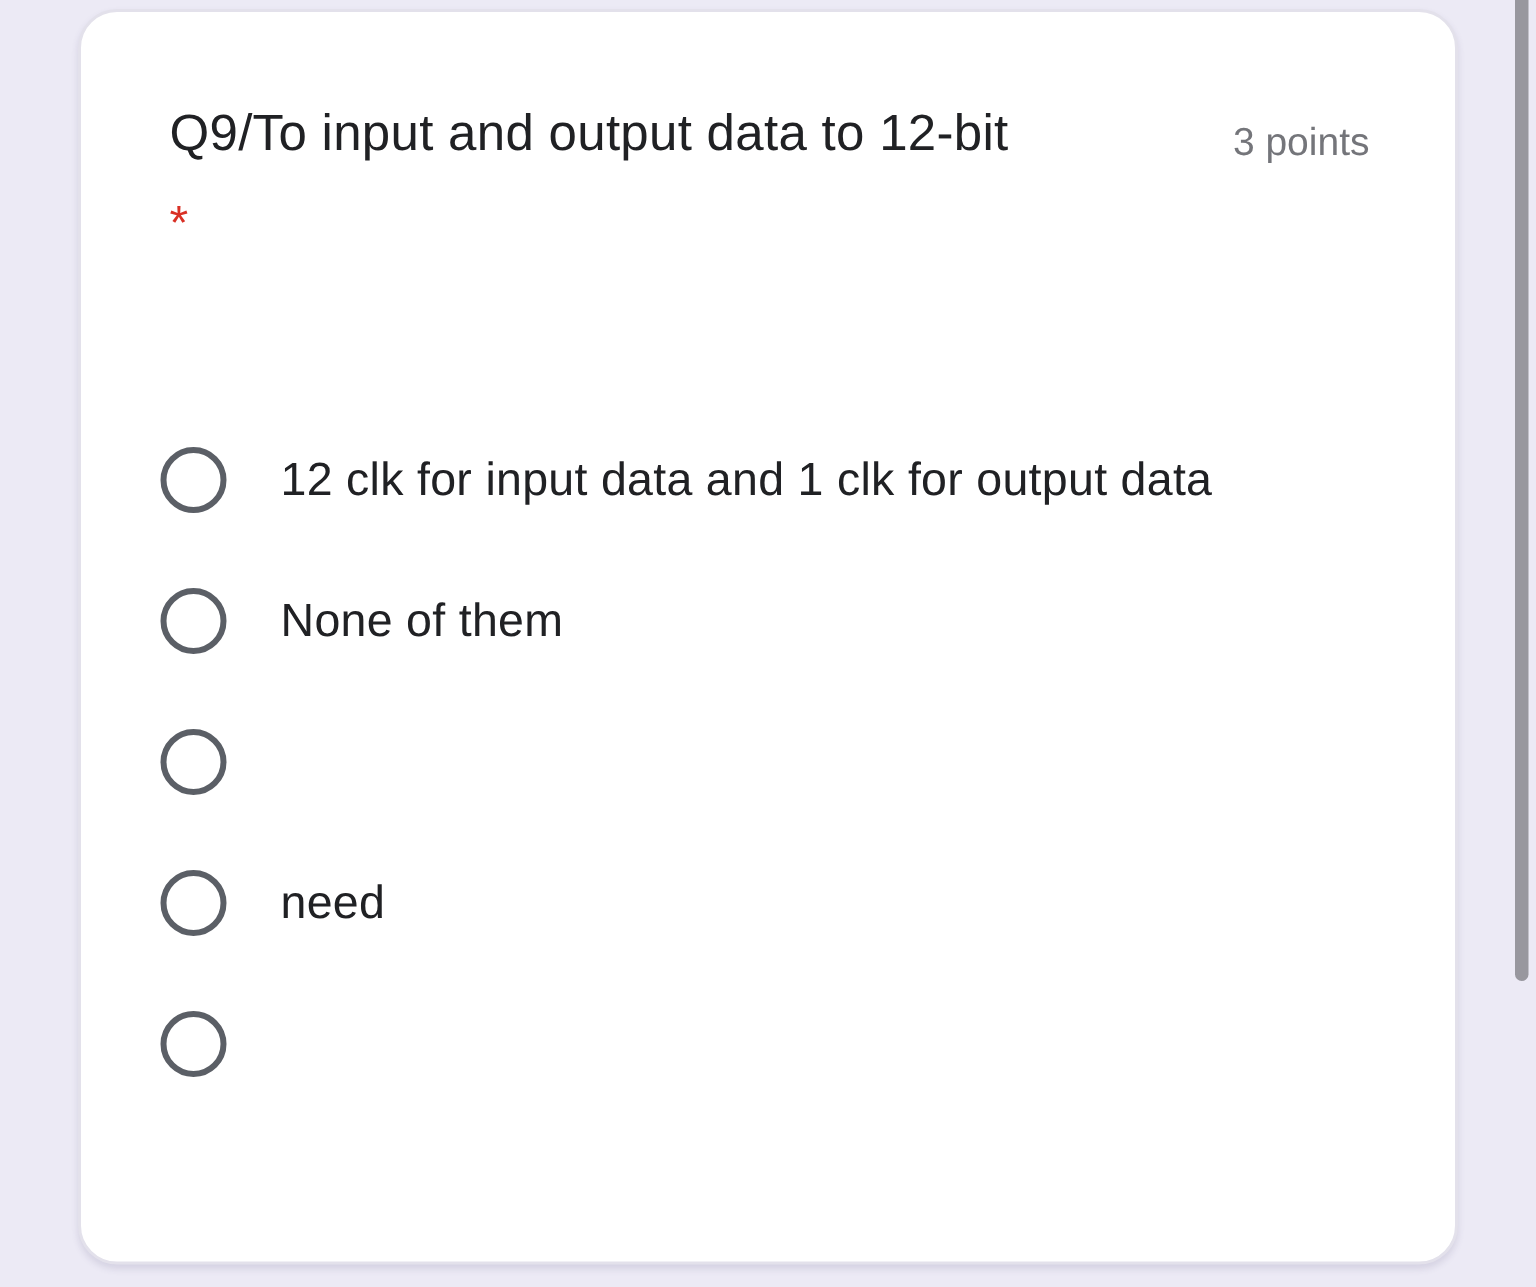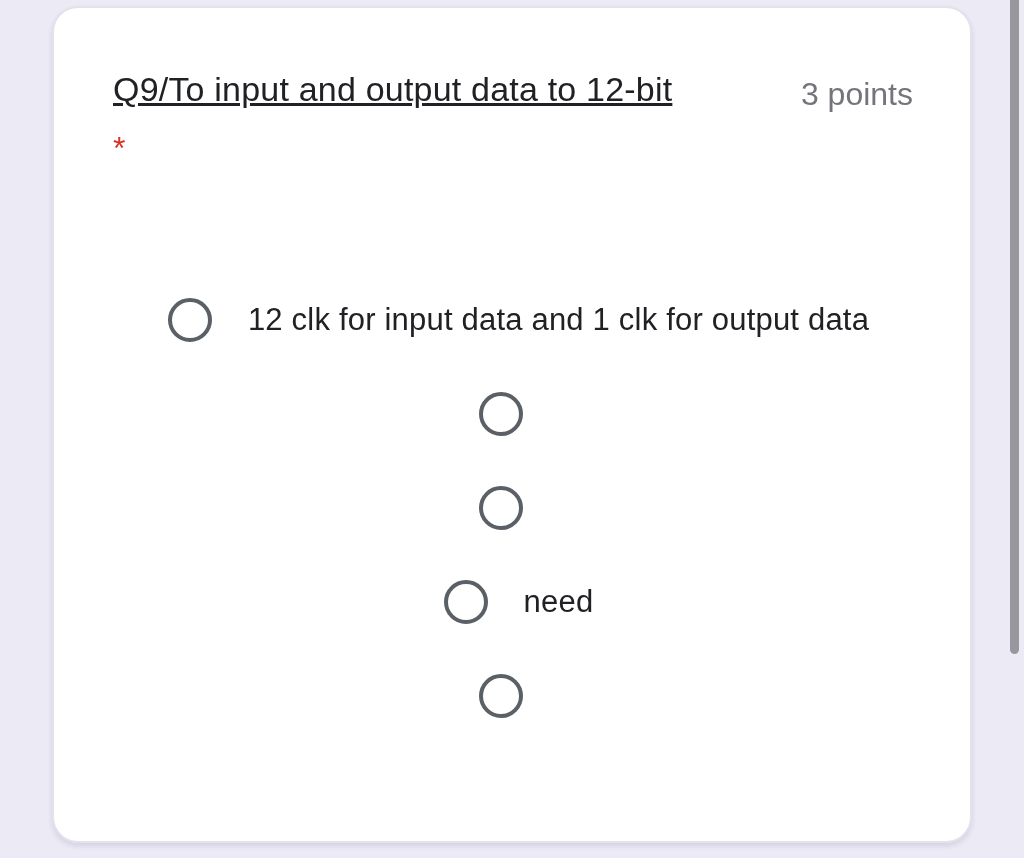--- a/index.html
+++ b/index.html
@@ -26,46 +26,45 @@
   .q-title {
     position: absolute;
     left: 59px;
     top: 52px;
     width: 700px;
     font-size: 34px;
     line-height: 59px;
     color: #202124;
     letter-spacing: 0.2px;
   }
-  .q-title .q-line { white-space: nowrap; text-decoration: underline; }
+  .q-title .q-line { white-space: nowrap; }
   .required {
     color: #d93025;
     font-size: 32px;
   }
   .points {
     position: absolute;
     right: 57px;
     top: 70px;
-    font-size: 32px;
+    font-size: 26px;
     line-height: 32px;
     color: #74757a;
   }
   .options {
     position: absolute;
     left: 53px;
     top: 288px;
     right: 40px;
   }
   .option {
     display: flex;
     align-items: center;
     min-height: 48px;
     margin-bottom: 46px;
     cursor: pointer;
-    justify-content: center;
   }
   .radio {
     flex: 0 0 44px;
     width: 44px;
     height: 44px;
     box-sizing: border-box;
     border: 4.5px solid #5b5f66;
     border-radius: 50%;
     margin-right: 36px;
     background: #ffffff;
@@ -102,20 +101,23 @@
 
     <div class="options" id="options">
         <div class="option">
           <span class="radio"></span>
           <span class="option-label">
             <div>12 clk for input data and 1 clk for output data</div>
           </span>
         </div>
         <div class="option">
           <span class="radio"></span>
+          <span class="option-label">
+            <div>None of them</div>
+          </span>
         </div>
         <div class="option">
           <span class="radio"></span>
         </div>
         <div class="option">
           <span class="radio"></span>
           <span class="option-label">
             <div>need</div>
           </span>
         </div>

